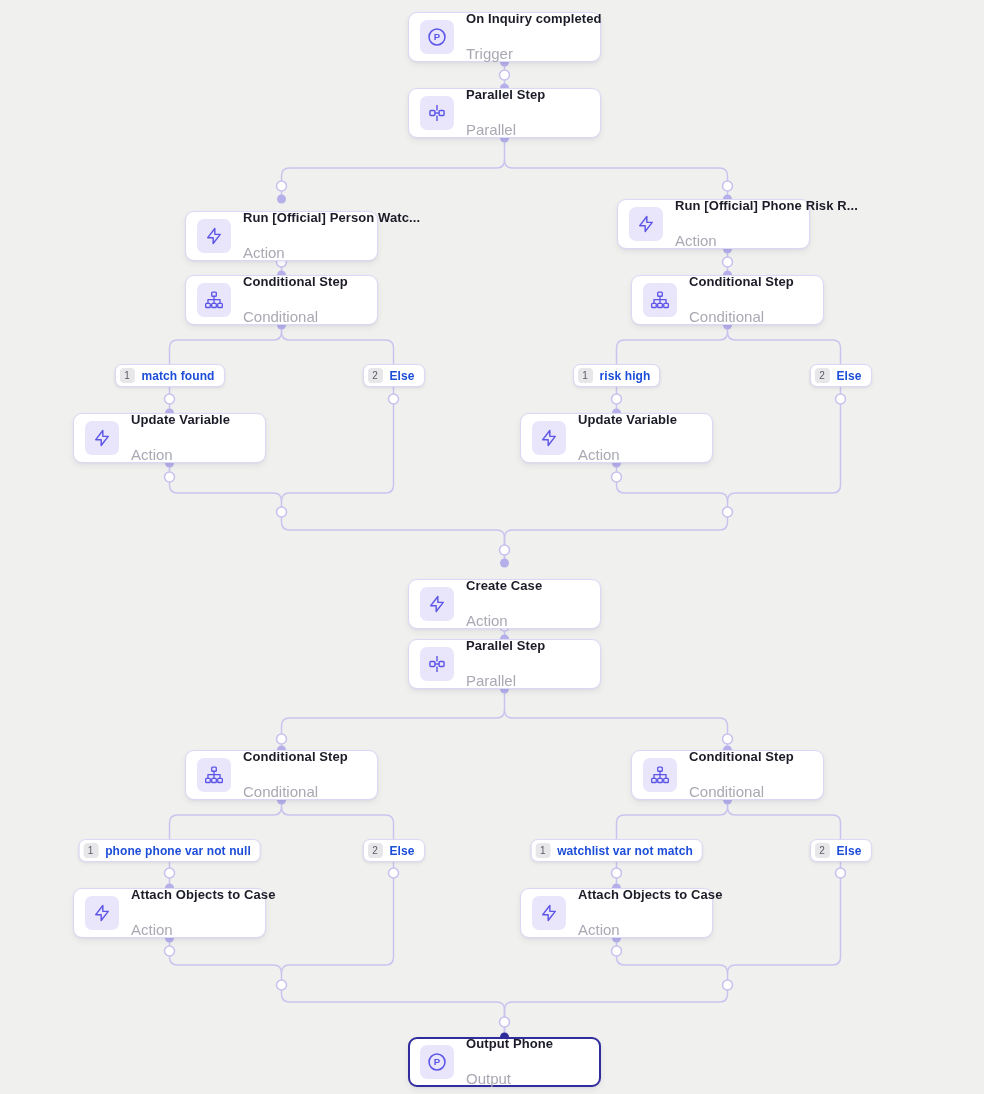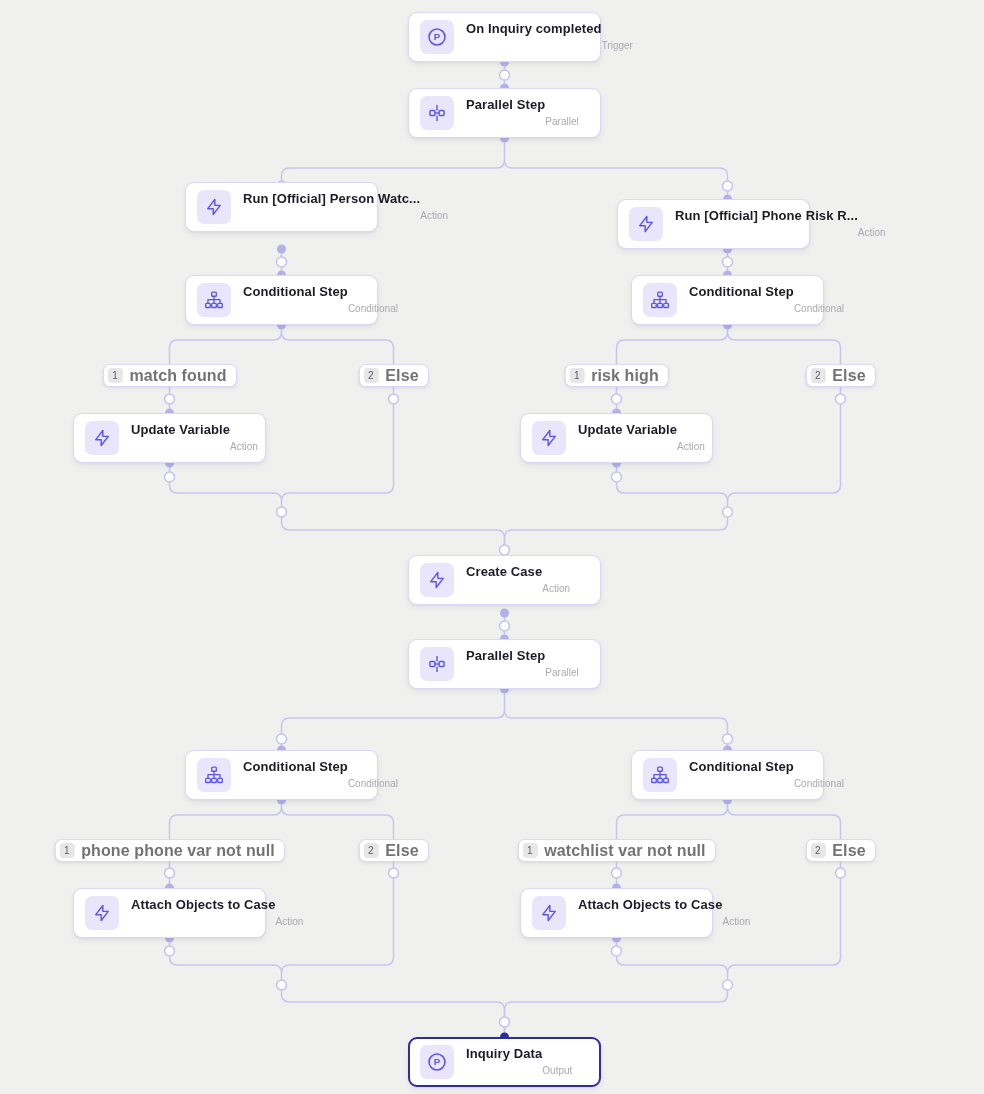--- a/index.html
+++ b/index.html
@@ -40,34 +40,34 @@
     width: 34px; height: 34px;
     border-radius: 7px;
     background: #e9e6fc;
     display: flex;
     align-items: center;
     justify-content: center;
     flex: 0 0 auto;
   }
   .node-text {
     display: flex;
-    flex-direction: row;
+    flex-direction: column;
     margin-left: 12px;
     line-height: 1.15;
     min-width: 0;
   }
   .node-title {
     font-size: 13px;
     font-weight: bold;
     color: #1c1c28;
     white-space: nowrap;
     letter-spacing: 0.1px;
   }
   .node-subtitle {
-    font-size: 10px;
+    font-size: 15px;
     color: #a9a9b4;
     margin-top: 18px;
   }
   .pill {
     position: absolute;
     height: 23px;
     transform: translateX(-50%);
     background: #ffffff;
     border: 1px solid #dbd7f7;
     border-radius: 7px;
@@ -83,23 +83,23 @@
     width: 15px; height: 15px;
     border-radius: 4px;
     background: #e7e7ea;
     color: #5b5b66;
     font-size: 10px;
     display: flex;
     align-items: center;
     justify-content: center;
   }
   .pill-label {
-    font-size: 16px;
+    font-size: 12px;
     font-weight: bold;
-    color: #737373;
+    color: #1d4ed8;
     letter-spacing: 0.1px;
   }
 </style>
 </head>
 <body>
 
 <div id="canvas">
 
   <svg id="edges" width="984" height="1094" viewBox="0 0 984 1094">
     <g stroke="#c9c4ef" stroke-width="1.5" fill="none">
@@ -218,21 +218,21 @@
           <rect x="3.5" y="9" width="6" height="6" rx="1.2"></rect>
           <rect x="14.5" y="9" width="6" height="6" rx="1.2"></rect>
         </svg>
     </span>
     <span class="node-text">
       <span class="node-title">Parallel Step</span>
       <span class="node-subtitle">Parallel</span>
     </span>
   </div>
 
-  <div class="node" style="left:185px;top:182px">
+  <div class="node" style="left:185px;top:211px">
     <span class="node-icon">
       <svg viewBox="0 0 24 24" width="20" height="20" fill="none" stroke="#5c55e6" stroke-width="1.7" stroke-linejoin="round">
           <path d="M13 10 V3 L4.5 14 H11 v7 l8.5 -11 H13 Z"></path>
         </svg>
     </span>
     <span class="node-text">
       <span class="node-title">Run [Official] Person Watc...</span>
       <span class="node-subtitle">Action</span>
     </span>
   </div>
@@ -302,21 +302,21 @@
       <svg viewBox="0 0 24 24" width="20" height="20" fill="none" stroke="#5c55e6" stroke-width="1.7" stroke-linejoin="round">
           <path d="M13 10 V3 L4.5 14 H11 v7 l8.5 -11 H13 Z"></path>
         </svg>
     </span>
     <span class="node-text">
       <span class="node-title">Update Variable</span>
       <span class="node-subtitle">Action</span>
     </span>
   </div>
 
-  <div class="node" style="left:408px;top:555px">
+  <div class="node" style="left:408px;top:579px">
     <span class="node-icon">
       <svg viewBox="0 0 24 24" width="20" height="20" fill="none" stroke="#5c55e6" stroke-width="1.7" stroke-linejoin="round">
           <path d="M13 10 V3 L4.5 14 H11 v7 l8.5 -11 H13 Z"></path>
         </svg>
     </span>
     <span class="node-text">
       <span class="node-title">Create Case</span>
       <span class="node-subtitle">Action</span>
     </span>
   </div>
@@ -398,21 +398,21 @@
   </div>
 
   <div class="node selected" style="left:408px;top:1037px">
     <span class="node-icon">
       <svg viewBox="0 0 24 24" width="22" height="22">
           <circle cx="12" cy="12" r="8.7" fill="none" stroke="#5c55e6" stroke-width="1.7"></circle>
           <text x="12" y="15.7" text-anchor="middle" font-size="10.5" font-weight="bold" fill="#5c55e6" font-family="Liberation Sans, sans-serif">P</text>
         </svg>
     </span>
     <span class="node-text">
-      <span class="node-title">Inquiry Data</span>
+      <span class="node-title">Output Phone</span>
       <span class="node-subtitle">Output</span>
     </span>
   </div>
 
   <div class="pill" style="left:169.5px;top:364px">
     <span class="pill-num">1</span>
     <span class="pill-label">match found</span>
   </div>
 
   <div class="pill" style="left:393.5px;top:364px">
@@ -435,21 +435,21 @@
     <span class="pill-label">phone phone var not null</span>
   </div>
 
   <div class="pill" style="left:393.5px;top:839px">
     <span class="pill-num">2</span>
     <span class="pill-label">Else</span>
   </div>
 
   <div class="pill" style="left:616.5px;top:839px">
     <span class="pill-num">1</span>
-    <span class="pill-label">watchlist var not null</span>
+    <span class="pill-label">watchlist var not match</span>
   </div>
 
   <div class="pill" style="left:840.5px;top:839px">
     <span class="pill-num">2</span>
     <span class="pill-label">Else</span>
   </div>
 
 </div>
 
 </body></html>

